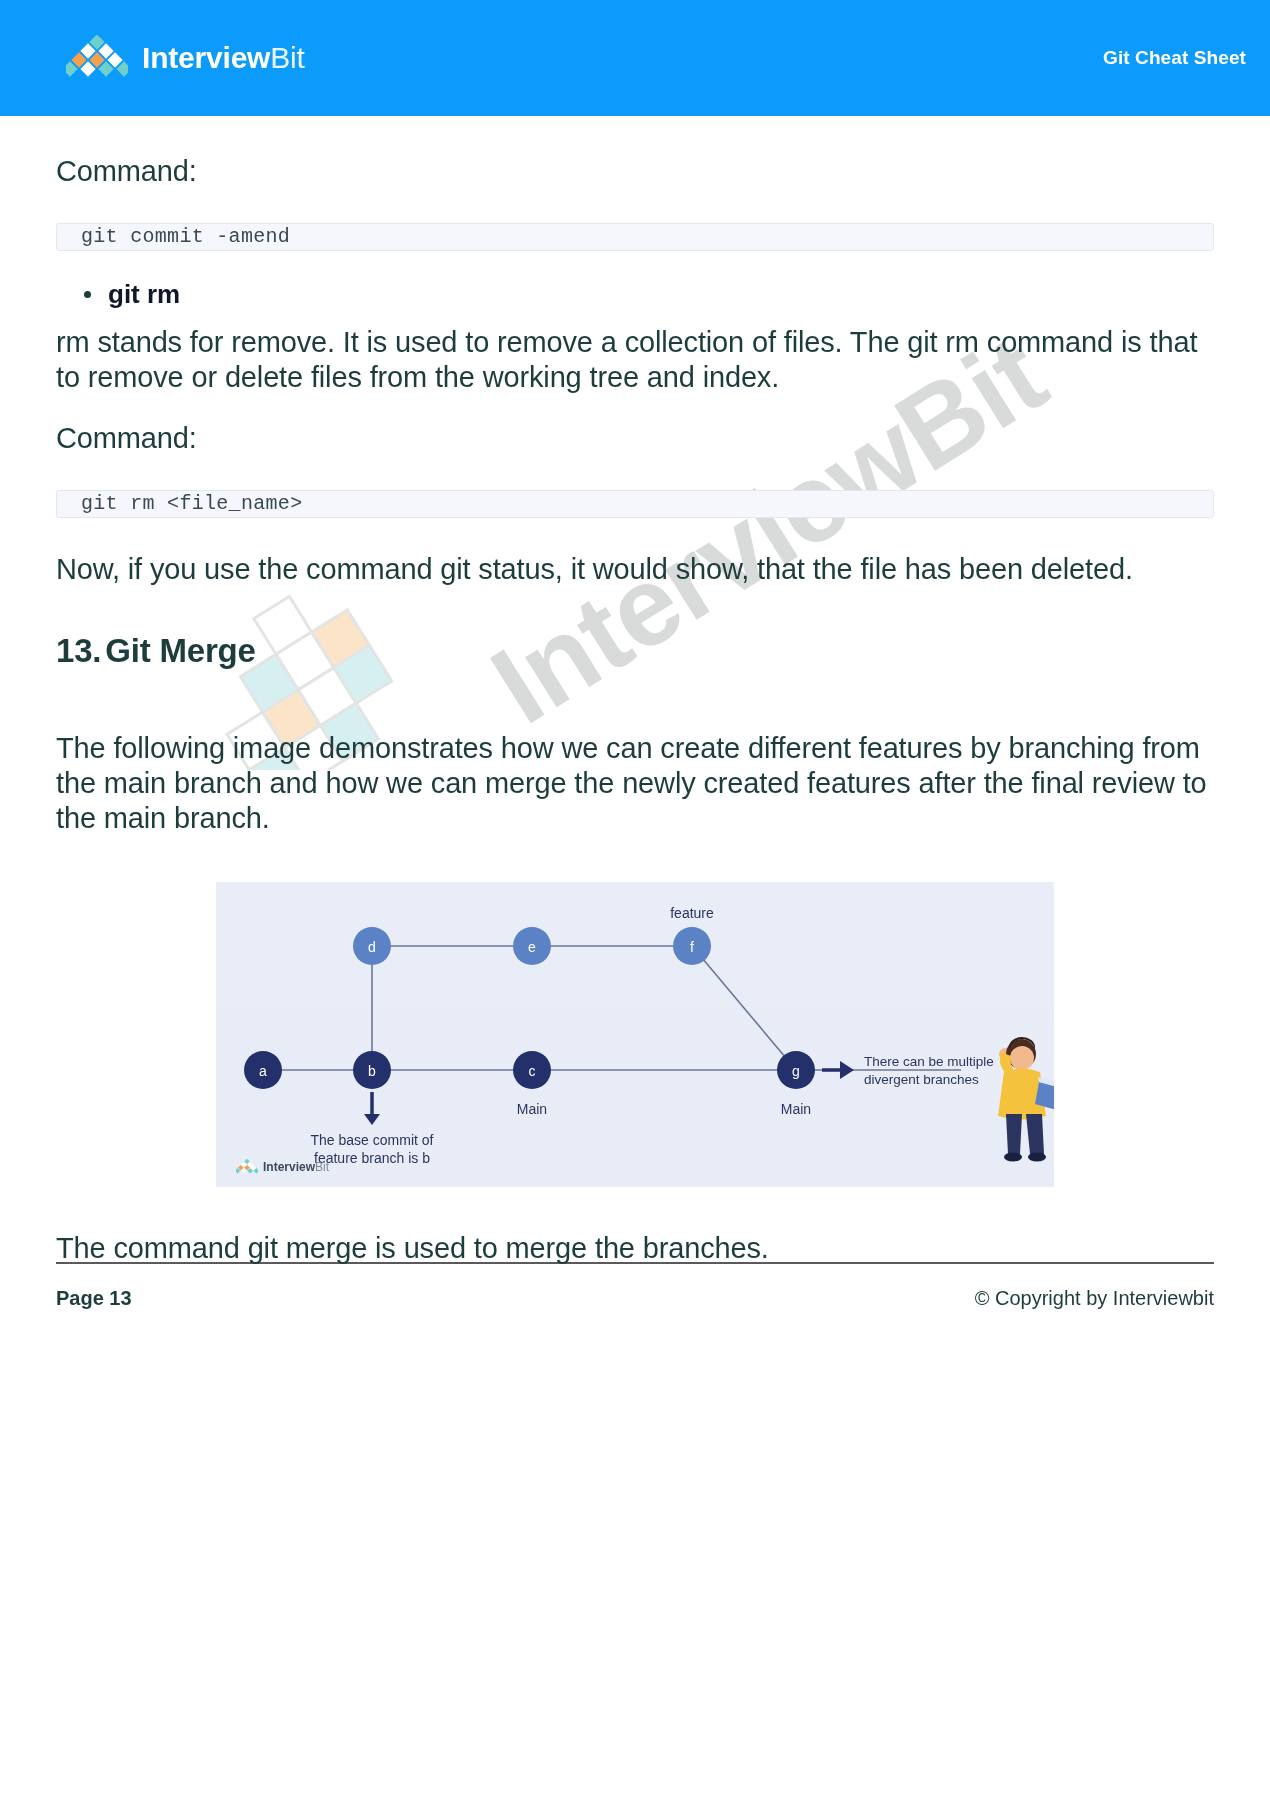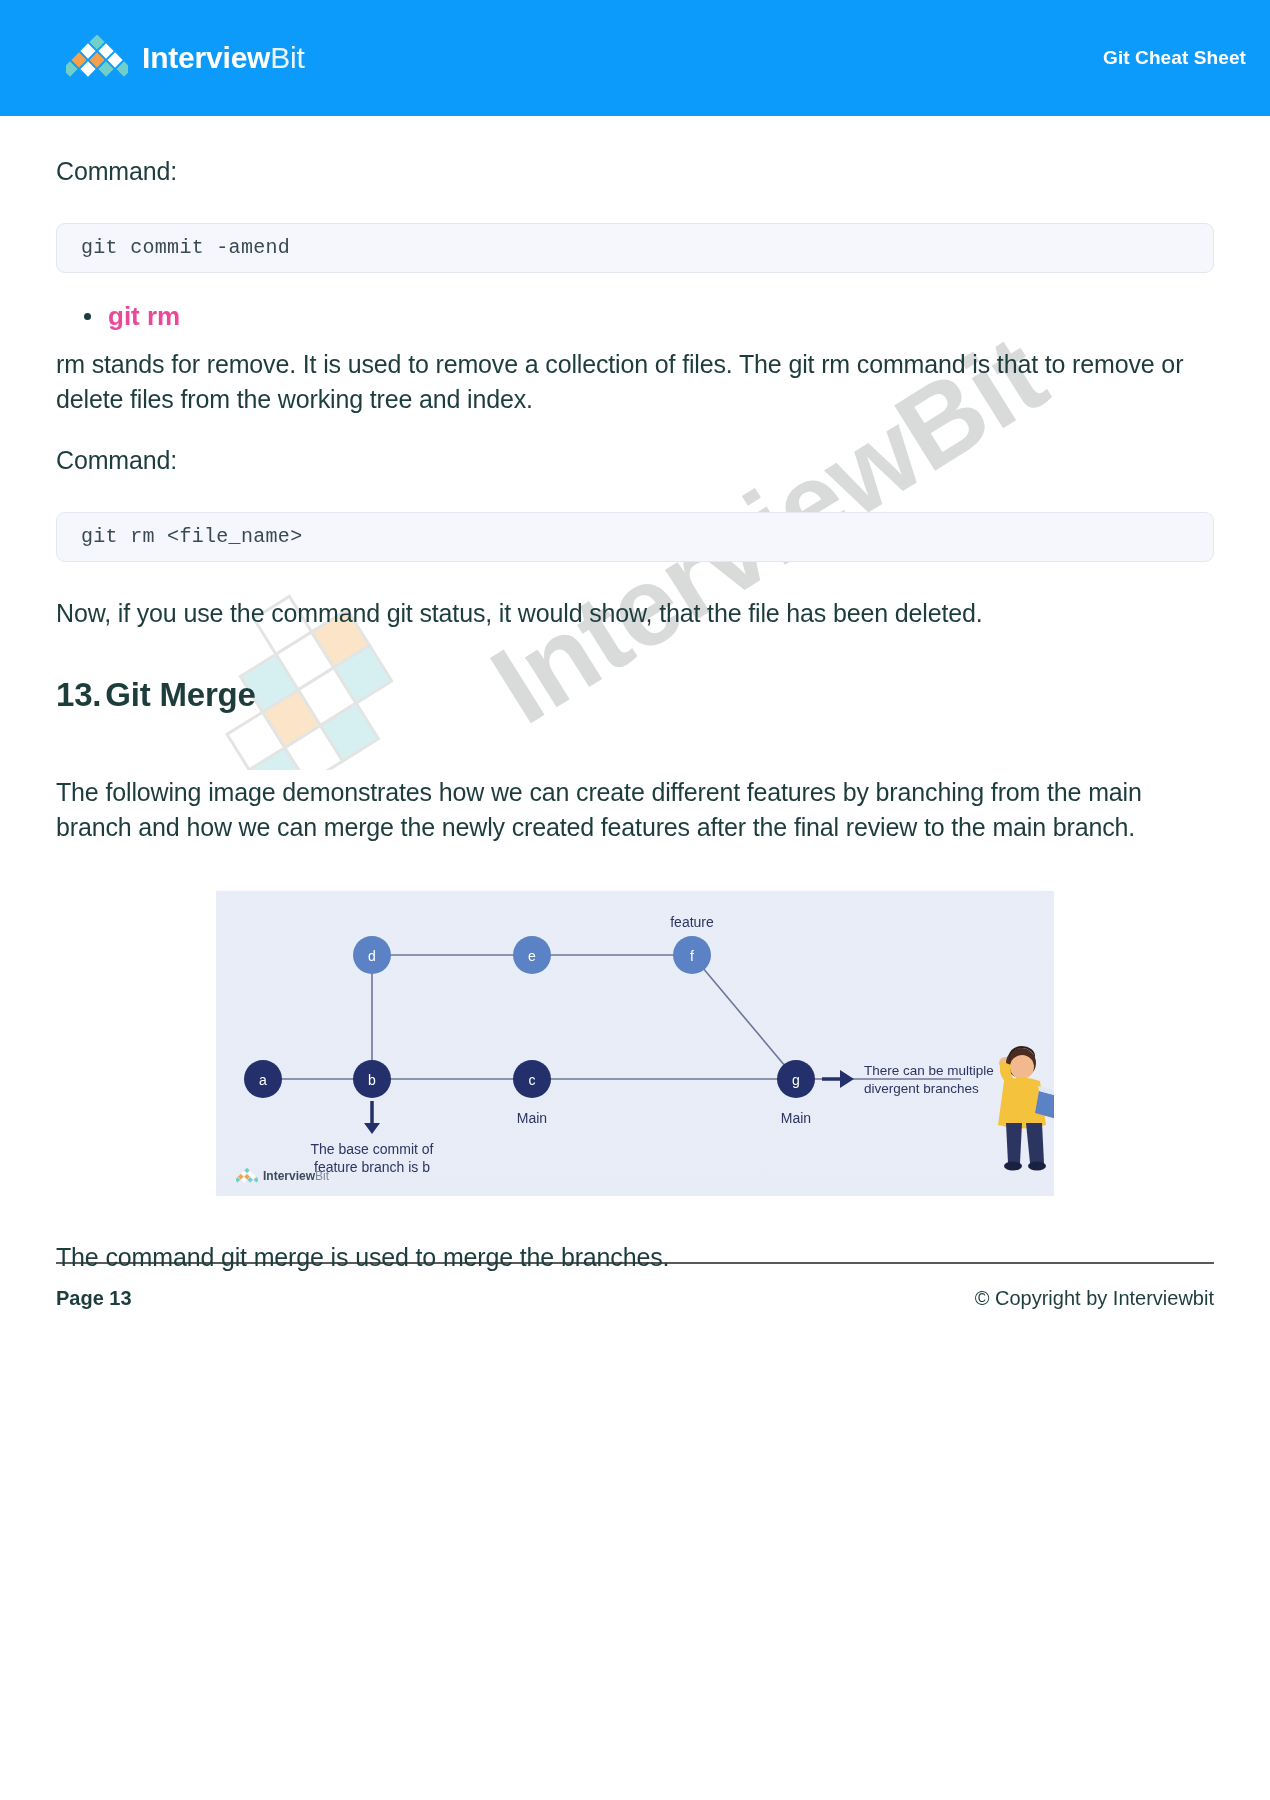--- a/index.html
+++ b/index.html
@@ -40,43 +40,43 @@
     font-family:"Liberation Sans", sans-serif;
   }
   .wm-logo { position:absolute; z-index:1; opacity:1; }
 
   
   .content {
     position:relative; z-index:3;
     padding: 0 56px;
   }
   .para {
-    color:#1d3c3c; font-size:25px; line-height:35px;
+    color:#1d3c3c; font-size:29px; line-height:35px;
     font-family:"Liberation Sans", sans-serif;
     letter-spacing:-0.15px;
   }
   .para b { font-weight: 400; }
   .gap-sm { height: 26px; }
   .gap-md { height: 34px; }
   .gap-lg { height: 44px; }
 
   .codeblock {
     background:#f5f7fd;
     border:1px solid #e2e7f2;
-    border-radius:9px;
-    padding: 11px 24px;
+    border-radius:3px;
+    padding: 0 24px;
     font-family:"Liberation Mono", monospace;
     font-size:20px; color:#3a4a52; line-height:26px;
     letter-spacing: 0.3px;
   }
 
   ul.bullets { list-style:none; margin: 0; padding: 0 0 0 52px; }
   ul.bullets li {
     position:relative;
-    color:#ec4899; font-size:26px; font-weight:700; line-height:34px;
+    color:#0f172a; font-size:26px; font-weight:700; line-height:34px;
   }
   ul.bullets li::before {
     content:"";
     position:absolute; left:-24px; top:14px;
     width:7px; height:7px; border-radius:50%; background:#1d3c3c;
   }
 
   h2.section-title {
     color:#1d3c3c; font-size:33px; font-weight:700; line-height:40px;
     letter-spacing:-0.2px;

